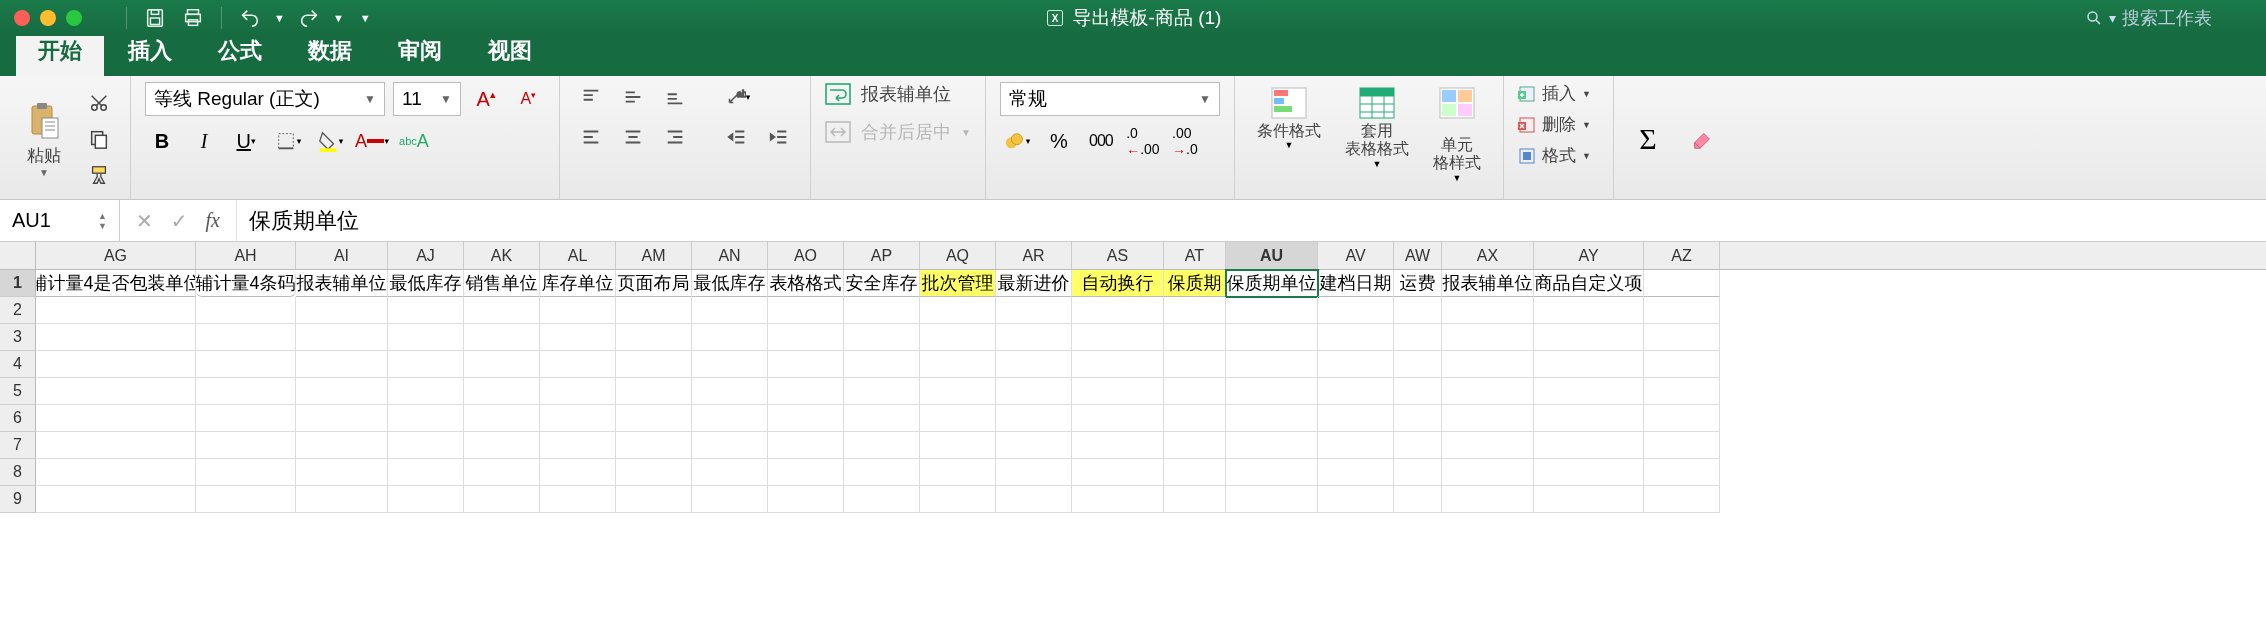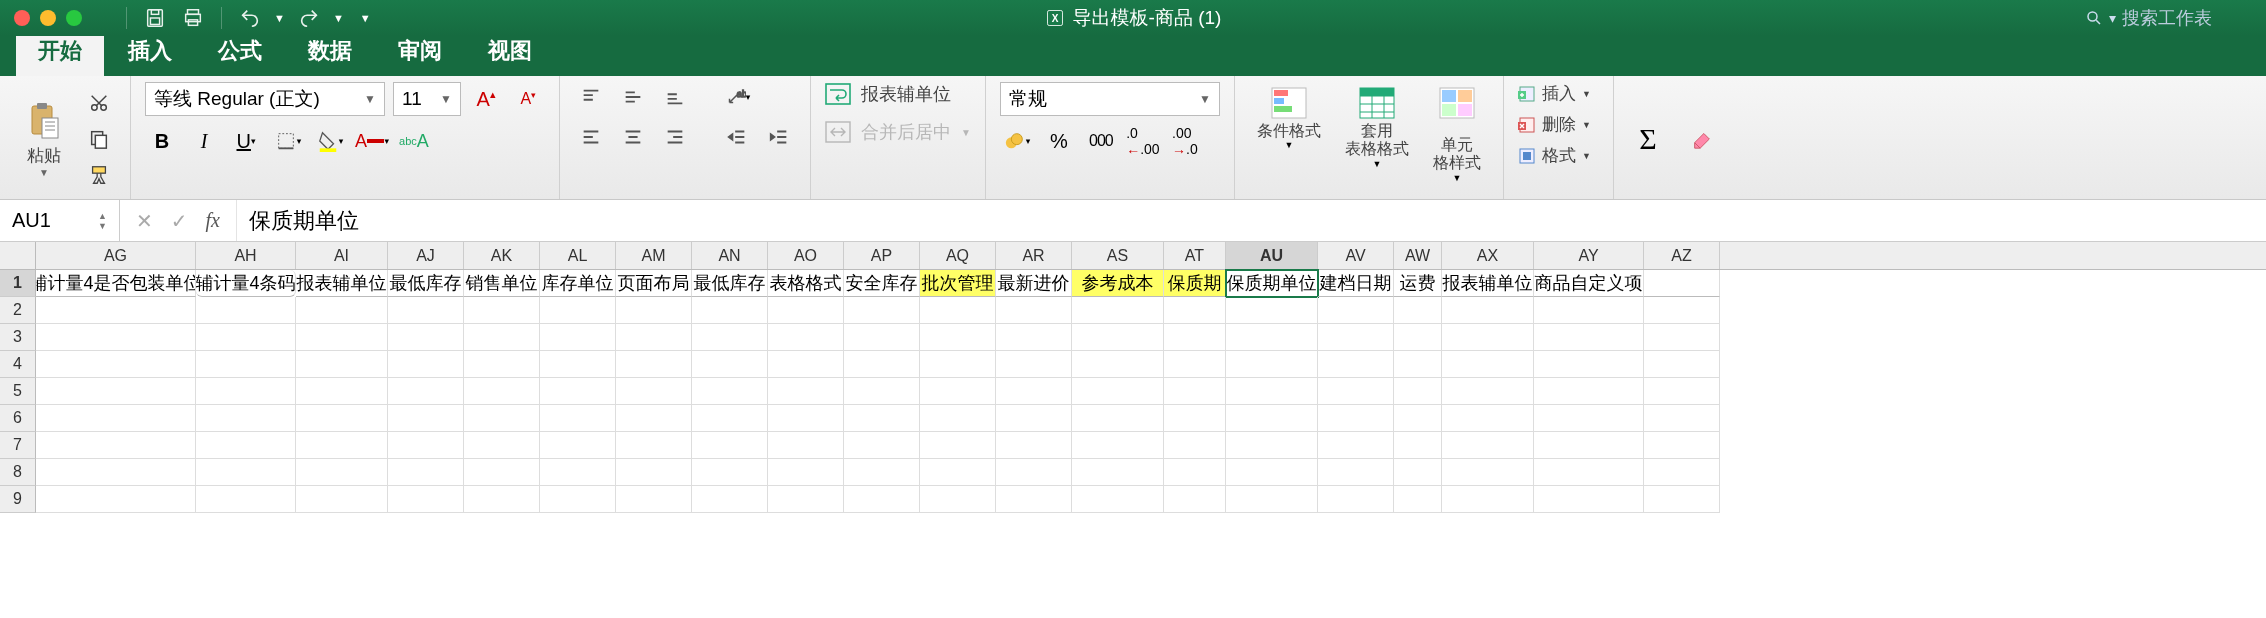--- a/index.html
+++ b/index.html
@@ -465,21 +465,21 @@
         <div class="cell" style="width: 92px;">报表辅单位</div>
         <div class="cell" style="width: 76px;">最低库存</div>
         <div class="cell" style="width: 76px;">销售单位</div>
         <div class="cell" style="width: 76px;">库存单位</div>
         <div class="cell" style="width: 76px;">页面布局</div>
         <div class="cell" style="width: 76px;">最低库存</div>
         <div class="cell" style="width: 76px;">表格格式</div>
         <div class="cell" style="width: 76px;">安全库存</div>
         <div class="cell hl" style="width: 76px;">批次管理</div>
         <div class="cell" style="width: 76px;">最新进价</div>
-        <div class="cell hl" style="width: 92px;">参考成本</div>
+        <div class="cell hl" style="width: 92px;">自动换行</div>
         <div class="cell hl" style="width: 62px;">保质期</div>
         <div class="cell active" style="width: 92px;">保质期单位</div>
         <div class="cell" style="width: 76px;">建档日期</div>
         <div class="cell" style="width: 48px;">运费</div>
         <div class="cell" style="width: 92px;">报表辅单位</div>
         <div class="cell" style="width: 110px;">商品自定义项</div>
         <div class="cell" style="width: 76px;"></div>
       </div>
       <div class="row">
         <div class="rh">2</div>

